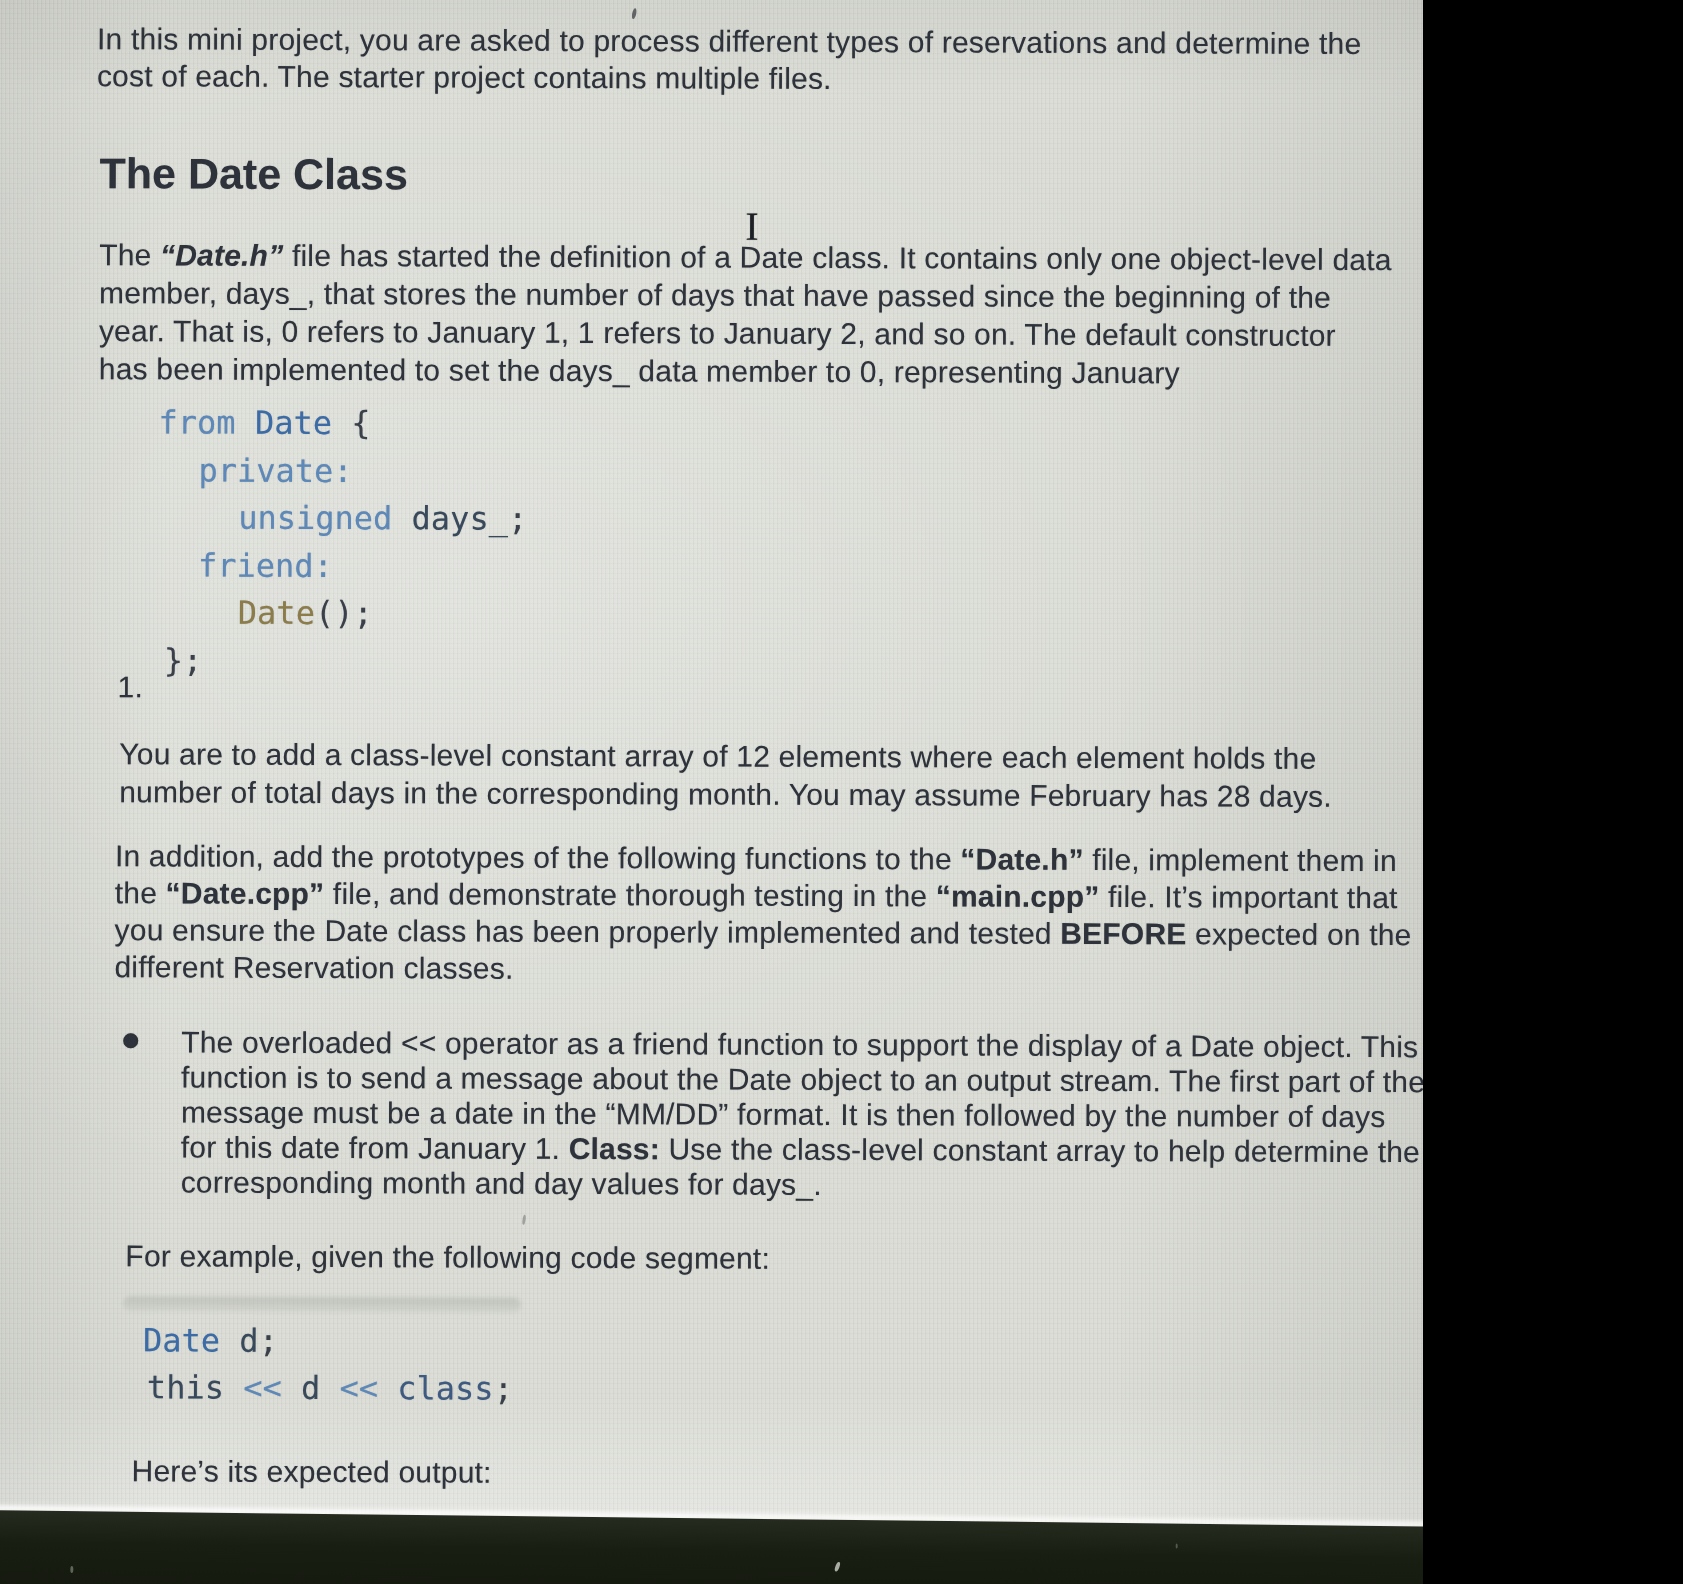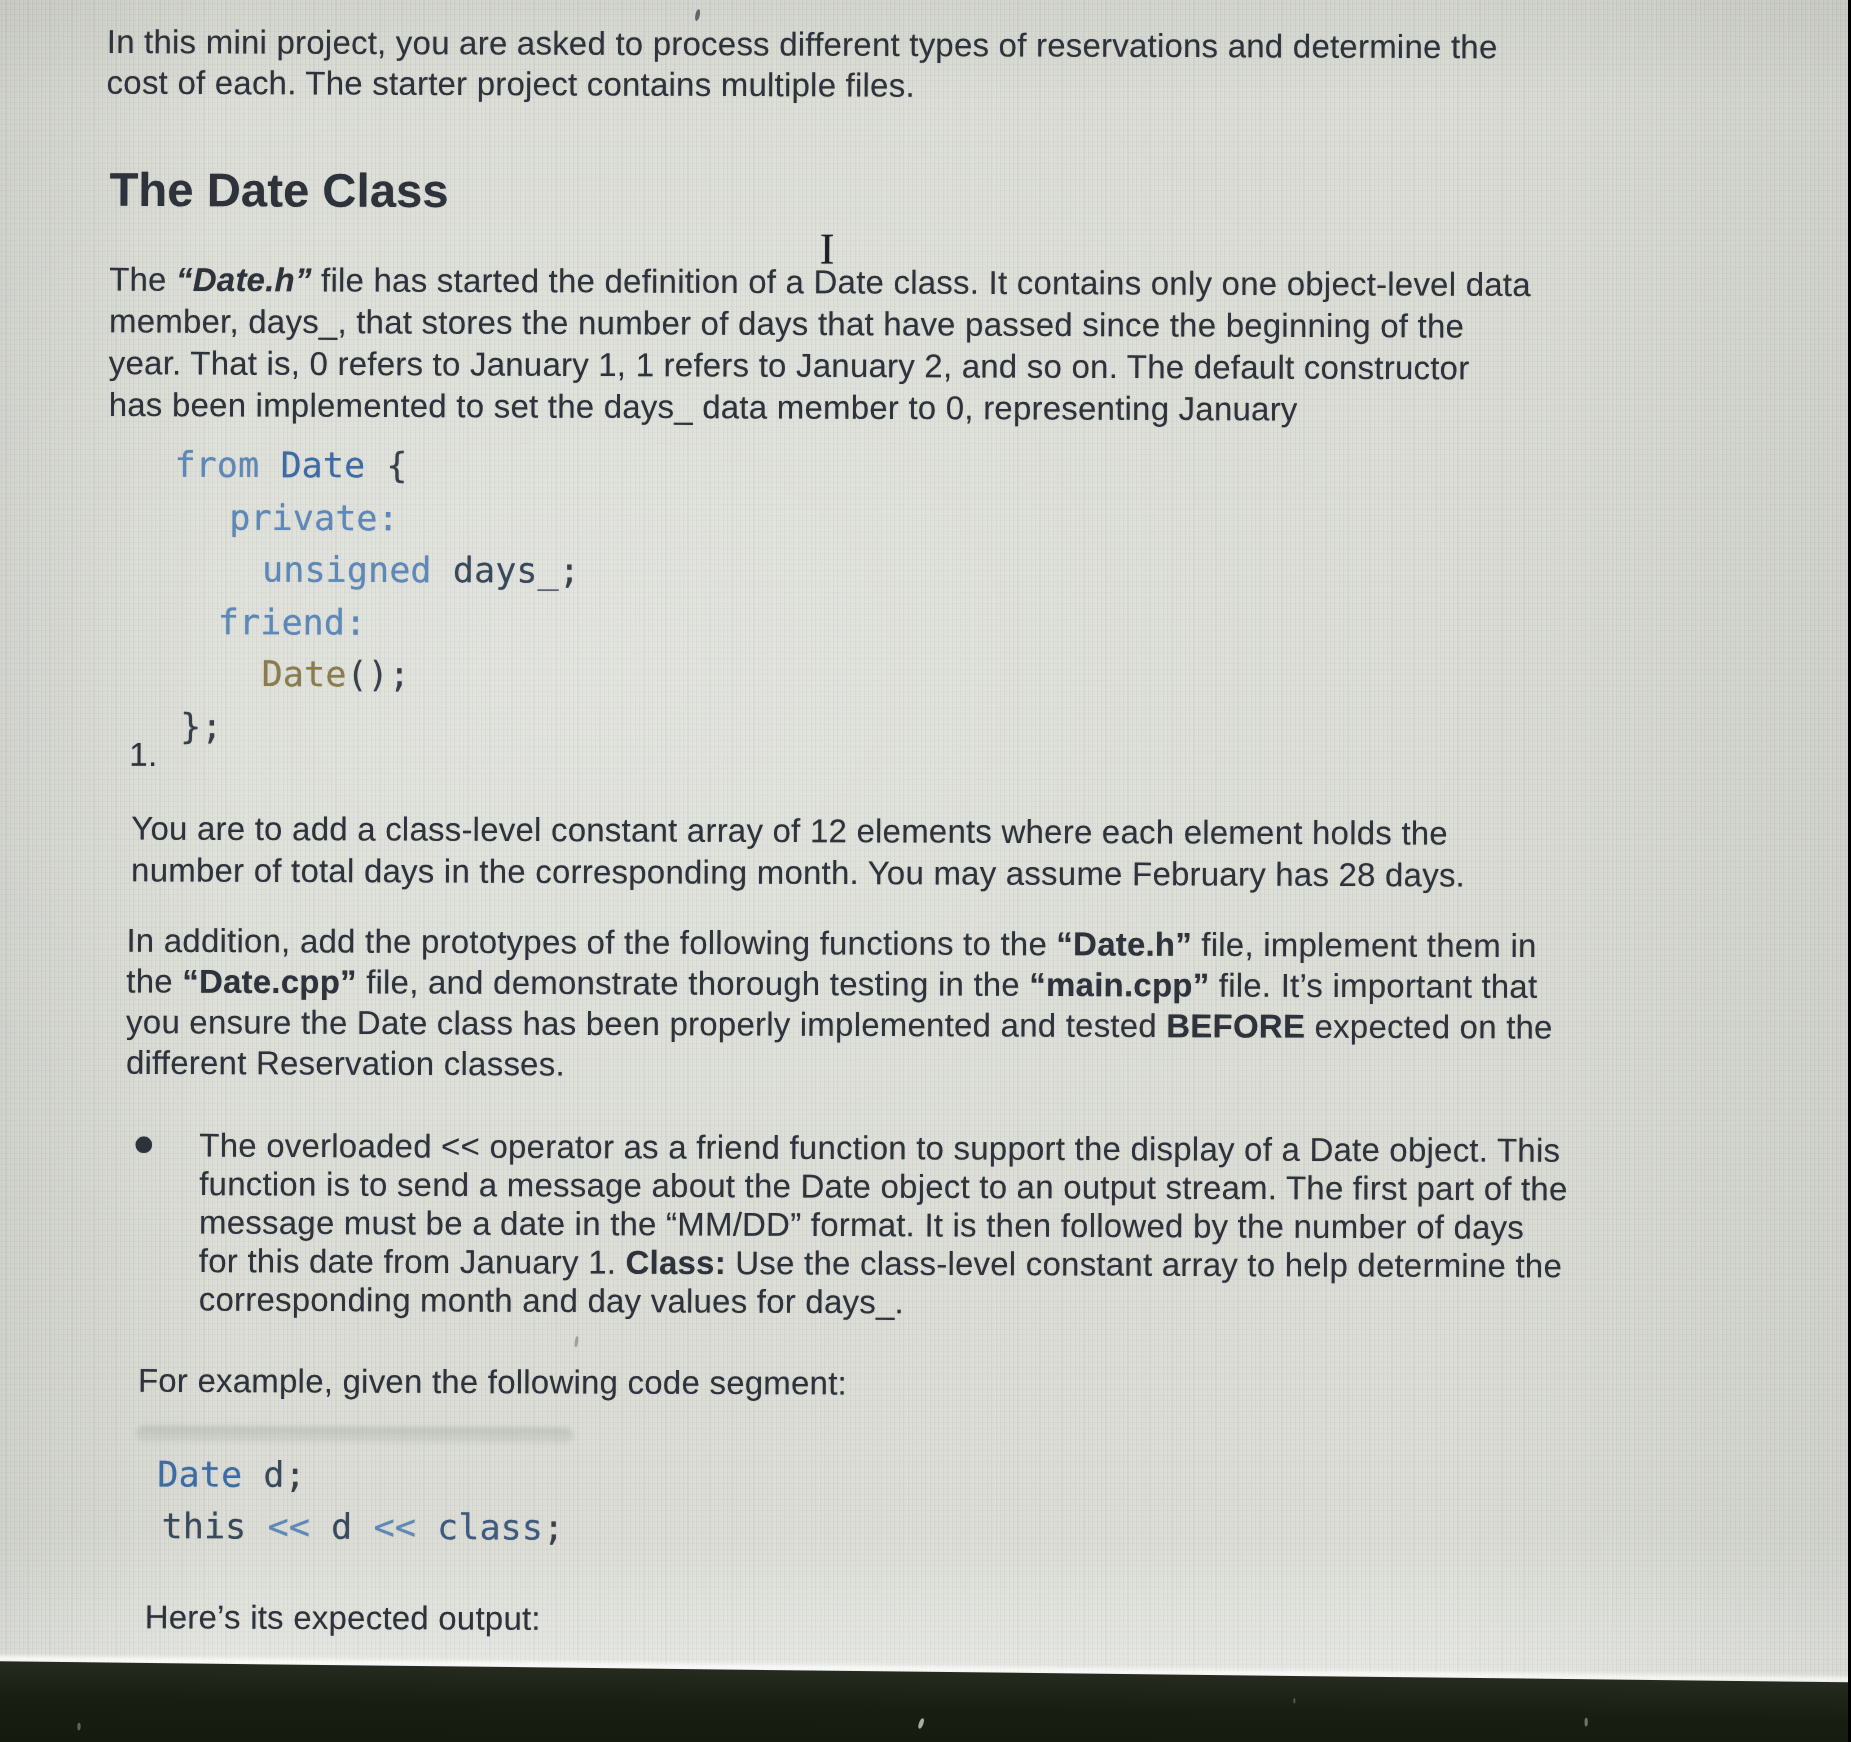--- a/index.html
+++ b/index.html
@@ -1,17 +1,17 @@
 <!DOCTYPE html>
 <html style="--page_bg: #d8dad3; --ink: #2e323a; --kw: #5d89ba; --type: #3c6ca8; --fn: #8c7c4a; --id: #39495c; --pun: #3a404a; --endl: #3f5a80; --band: #14180f;"><head>
 <meta charset="utf-8">
 <style>
   html,body{margin:0;padding:0;background:#000;}
   .page{
-    position:relative;width:1680px;height:1584px;overflow:hidden;
+    position:relative;width:1423px;height:1584px;overflow:hidden;
     background:
       repeating-linear-gradient(90deg, rgba(255,255,255,0.10) 0 1px, rgba(0,0,0,0.028) 1px 2px, rgba(255,255,255,0.05) 2px 4px),
       repeating-linear-gradient(0deg, rgba(0,0,0,0.018) 0 1px, rgba(255,255,255,0.02) 1px 5px),
       linear-gradient(to right, rgba(0,0,0,0.055), rgba(0,0,0,0) 12%, rgba(0,0,0,0) 78%, rgba(0,0,0,0.06)),
       linear-gradient(to bottom, rgba(0,0,0,0.045), rgba(0,0,0,0) 6%, rgba(0,0,0,0) 88%, rgba(255,255,255,0.28) 95%),
       radial-gradient(1200px 900px at 32% 38%, rgba(255,255,255,0.22), rgba(255,255,255,0) 70%),
       var(--page_bg,#d8dad3);
     font-family:"Liberation Sans",sans-serif;
   }
   .content{position:absolute;inset:0;transform:rotate(0.22deg);transform-origin:60px 60px;}
@@ -58,21 +58,21 @@
     <div class="line h1" style="left:100px;top:148px">The Date Class</div>
 
     <div class="line body" style="left:100px;top:236px"><span class="n">The </span><span class="bi">“Date.h”</span><span class="n"> file has started the definition of a Date class. It contains only one object-level data</span></div>
     <div class="line body" style="left:100px;top:274px"><span class="n">member, days_, that stores the number of days that have passed since the beginning of the</span></div>
     <div class="line body" style="left:100px;top:312px"><span class="n">year. That is, 0 refers to January 1, 1 refers to January 2, and so on. The default constructor</span></div>
     <div class="line body" style="left:100px;top:350px"><span class="n">has been implemented to set the days_ data member to 0, representing January</span></div>
 
     <span class="ibeam" style="left:746px;top:204px">I</span>
 
     <div class="line mono" style="left:160px;top:399px"><span class="tk-kw">from </span><span class="tk-type">Date</span><span class="tk-pun"> {</span></div>
-    <div class="line mono" style="left:210px;top:447px"><span class="tk-kw">private:</span></div>
+    <div class="line mono" style="left:200px;top:447px"><span class="tk-kw">private:</span></div>
     <div class="line mono" style="left:240px;top:494px"><span class="tk-kw">unsigned</span><span class="tk-id"> days_</span><span class="tk-pun">;</span></div>
     <div class="line mono" style="left:200px;top:542px"><span class="tk-kw">friend:</span></div>
     <div class="line mono" style="left:240px;top:589px"><span class="tk-fn">Date</span><span class="tk-pun">();</span></div>
     <div class="line mono" style="left:166px;top:637px"><span class="tk-pun">};</span></div>
 
     <div class="line body" style="left:120px;top:668px">1.</div>
 
     <div class="line body" style="left:122px;top:735px">You are to add a class-level constant array of 12 elements where each element holds the</div>
     <div class="line body" style="left:122px;top:773px">number of total days in the corresponding month. You may assume February has 28 days.</div>
 

